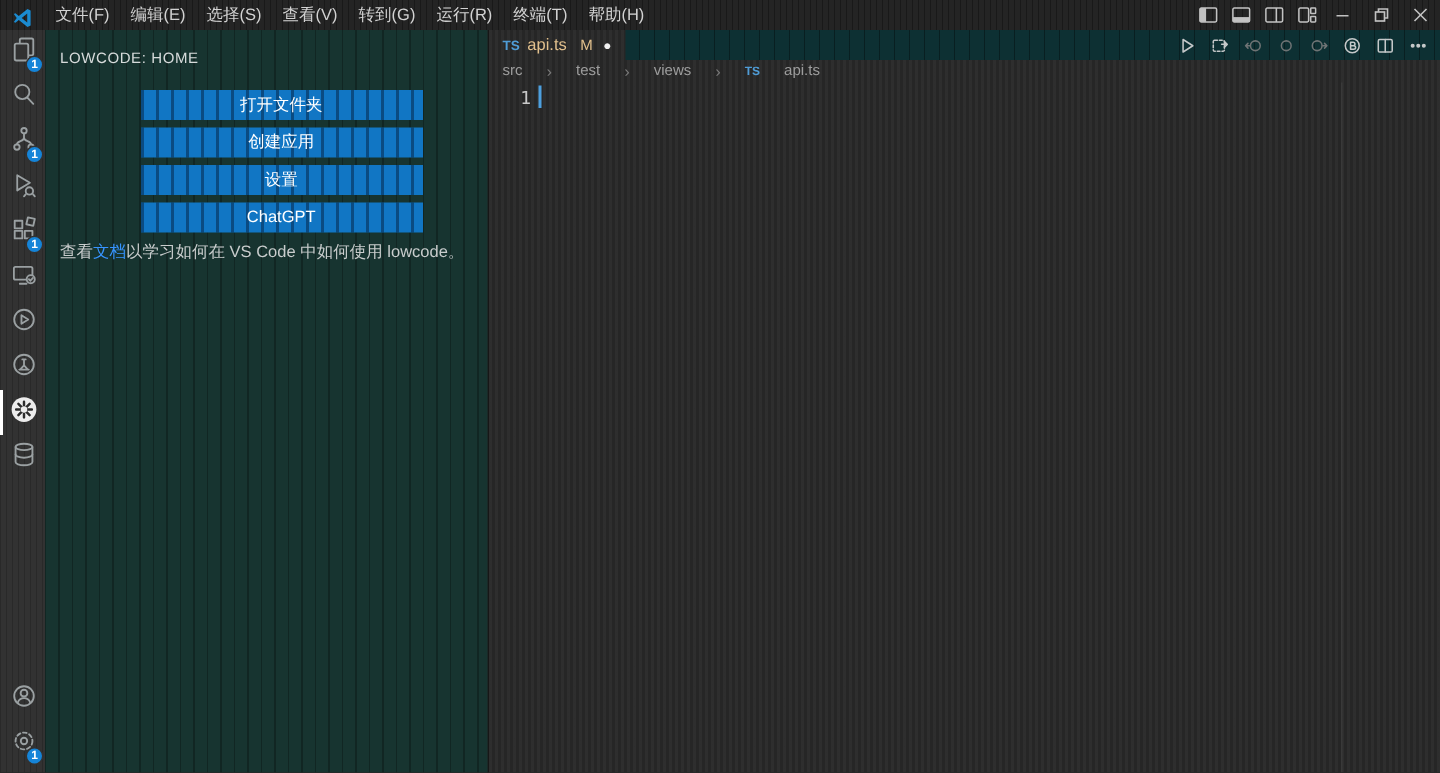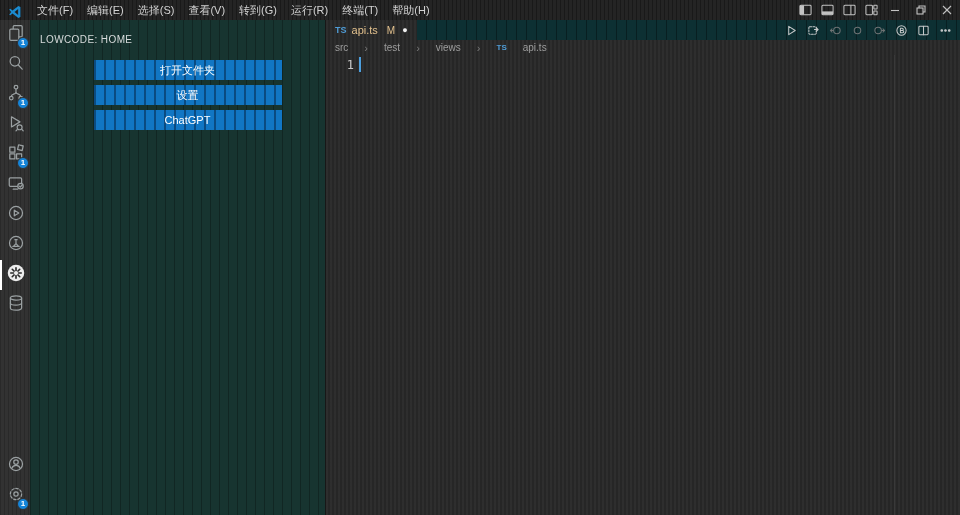--- a/index.html
+++ b/index.html
@@ -262,23 +262,27 @@
     <span class="activity-badge">1</span>
   </div>
 </div>
 
 <div class="sidebar">
   <div class="sidebar-header">
     <span class="panel-title">LOWCODE: HOME</span>
   </div>
   <div class="sidebar-buttons">
     <button class="lc-button">打开文件夹</button>
+    <button class="lc-button">创建应用</button>
     <button class="lc-button">设置</button>
     <button class="lc-button">ChatGPT</button>
   </div>
+  <p class="docs-text">
+    <span>查看</span><span class="docs-link">文档</span><span>以学习如何在 VS Code 中如何使用 lowcode。</span>
+  </p>
 </div>
 
 <div class="editor-group">
   <div class="tabstrip">
     <div class="tab">
       <span class="ts-badge">TS</span>
       <span class="tab-label">api.ts</span>
       <span class="git-status">M</span>
       <span class="dirty-dot">●</span>
     </div>

